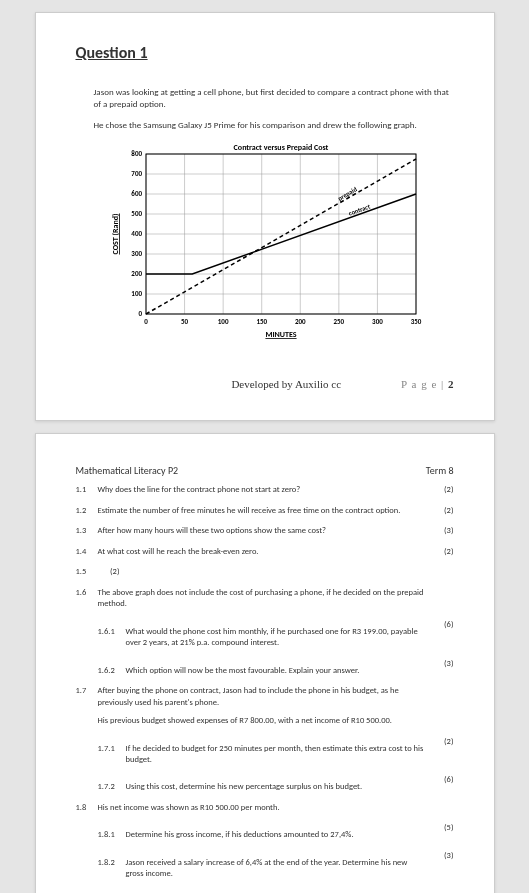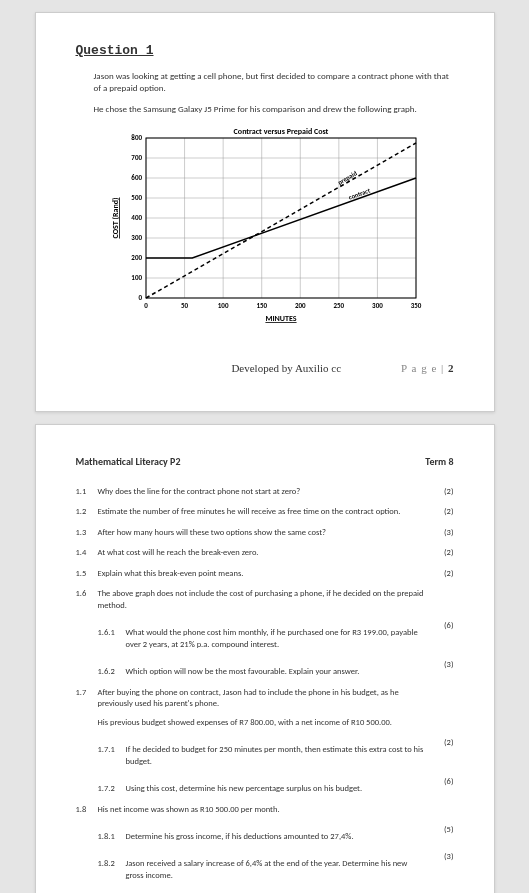--- a/index.html
+++ b/index.html
@@ -1,28 +1,28 @@
 <!DOCTYPE html>
 <html><head>
   <meta charset="utf-8">
   <style>
     * { margin: 0; padding: 0; box-sizing: border-box; }
     body { background: #e5e5e5; font-family: 'Segoe UI', Calibri, Arial, sans-serif; font-size: 10px; color: #333; width: 529px; }
     .page { background: #fff; margin: 12px auto; padding: 30px 40px; border: 1px solid #ccc; box-shadow: 0 1px 3px rgba(0,0,0,0.1); width: 460px; position: relative; min-height: 380px; }
     .page1 { min-height: 400px; }
     .page2 { min-height: 430px; }
-    .qtitle { font-weight: bold; text-decoration: underline; font-size: 13px; margin-bottom: 12px; font-family: Liberation Mono, monospace; }
+    .qtitle { font-weight: bold; text-decoration: underline; font-size: 16px; margin-bottom: 24px; }
     .para { font-size: 9px; margin-left: 18px; margin-bottom: 9px; line-height: 1.35; }
     .chart-wrap { margin: 8px 0 8px 30px; }
     svg { display: block; }
     .footer { display: flex; justify-content: space-between; margin-top: 38px; font-size: 11px; }
     .footer .dev { margin-left: auto; margin-right: 60px; font-family: 'Times New Roman', serif; }
     .footer .pg { font-family: 'Times New Roman', serif; letter-spacing: 1px; color: #888; }
     .footer .pgnum { font-weight: bold; color: #333; letter-spacing: 0; }
-    .header2 { display: flex; font-size: 10px; margin-bottom: 18px; font-weight: bold; }
+    .header2 { display: flex; font-size: 10px; margin-bottom: 7px; }
     .h2-left { flex: 1; }
     .h2-right { }
     .qrow { display: flex; font-size: 8.5px; margin-bottom: 9px; line-height: 1.35; }
     .qnum { width: 22px; flex-shrink: 0; }
     .qbody { flex: 1; padding-right: 6px; }
     .qmark { width: 22px; text-align: right; flex-shrink: 0; }
     .subrow { display: flex; margin-top: 7px; }
     .subnum { width: 28px; flex-shrink: 0; }
     .subbody { flex: 1; padding-right: 0; }
     .formula { margin-left: 35px; margin-top: 6px; }
@@ -112,21 +112,20 @@
         <div class="qbody">After how many hours will these two options show the same cost?</div>
         <div class="qmark">(3)</div>
       </div>
       <div class="qrow">
         <div class="qnum">1.4</div>
         <div class="qbody">At what cost will he reach the break-even zero.</div>
         <div class="qmark">(2)</div>
       </div>
       <div class="qrow">
         <div class="qnum">1.5</div>
-        <div class="qbody">Explain what this break-even point means.</div>
         <div class="qmark">(2)</div>
       </div>
       <div class="qrow">
         <div class="qnum">1.6</div>
         <div class="qbody">
           <div>
             <div>The above graph does not include the cost of purchasing a phone, if he decided on the prepaid method.</div>
           </div>
         </div>
         <div class="qmark"></div>

